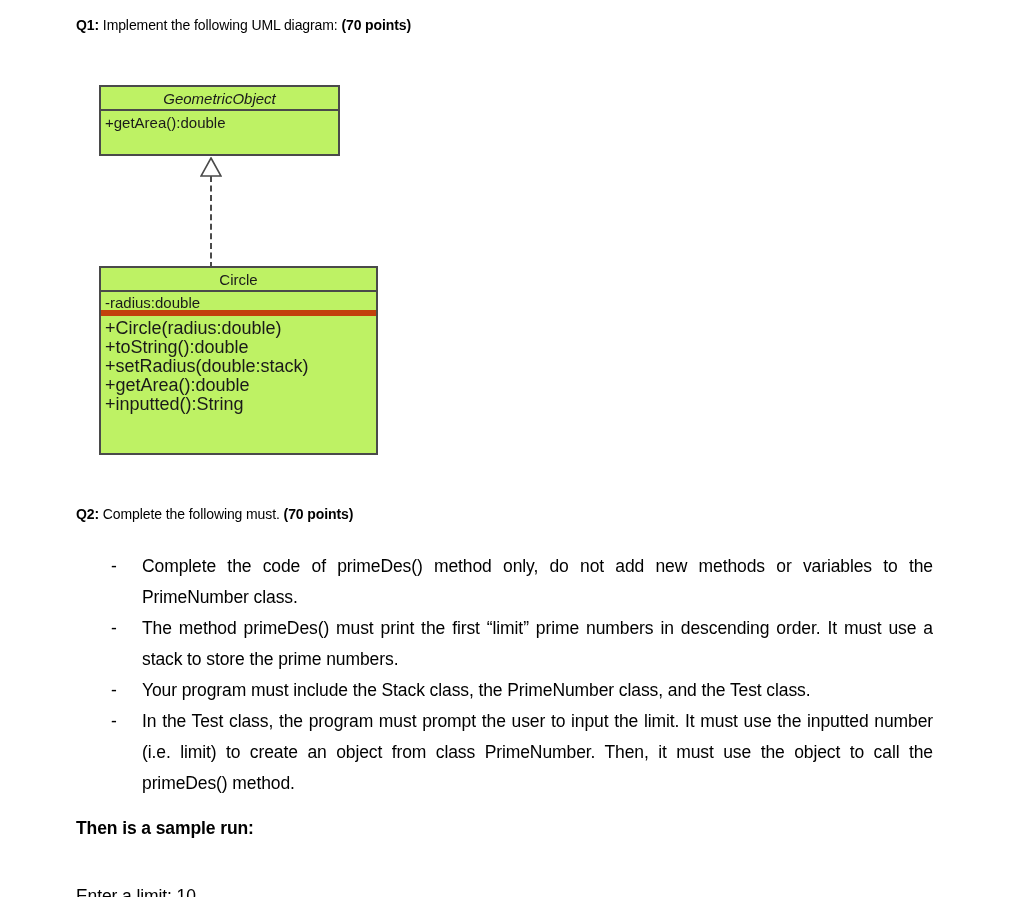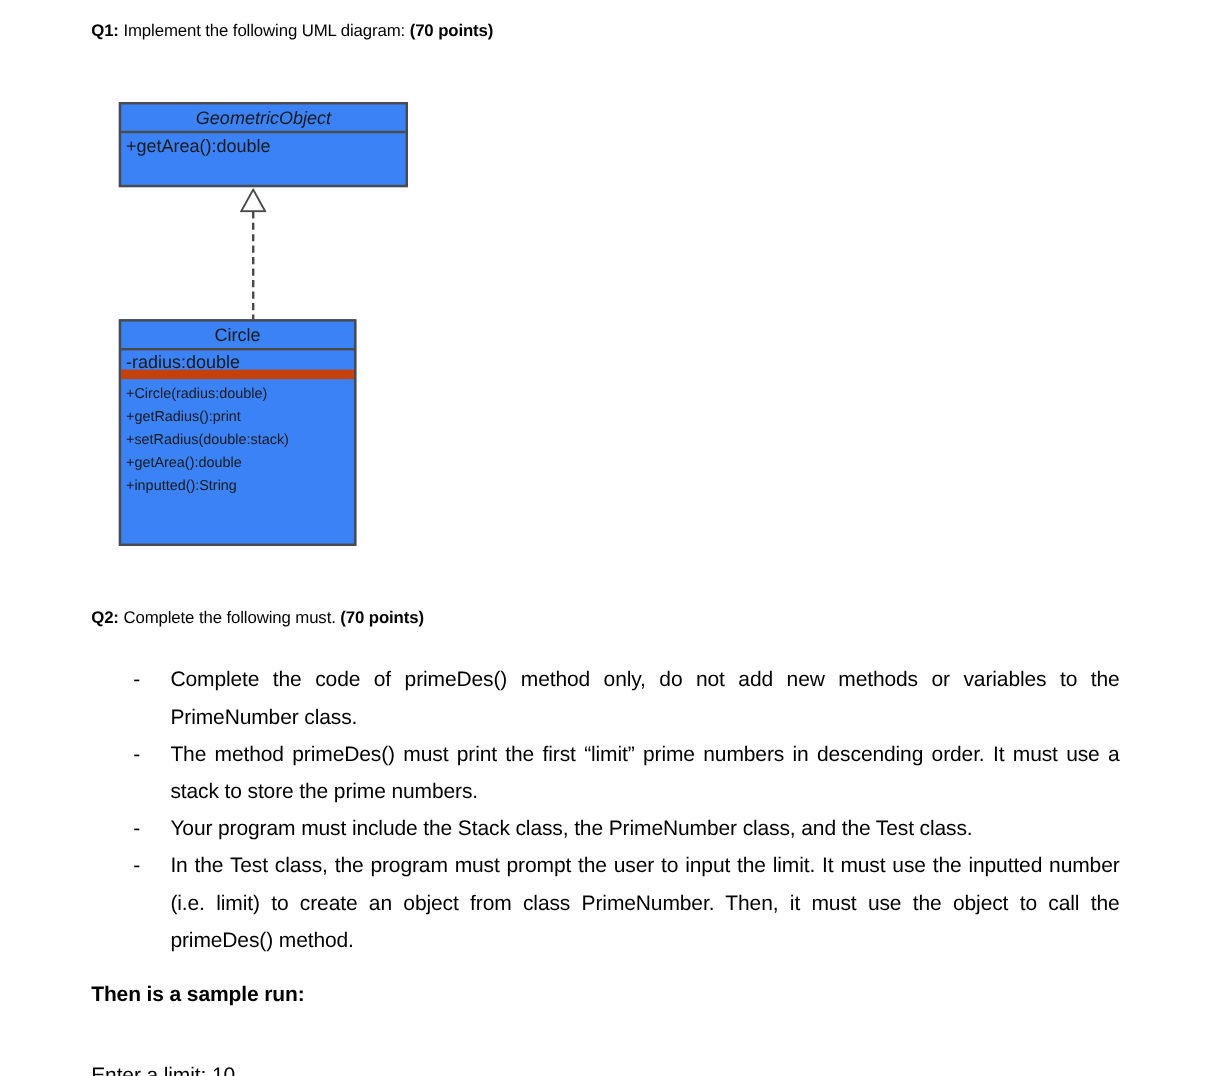--- a/index.html
+++ b/index.html
@@ -101,66 +101,66 @@
     left: 99px;
     top: 85px;
     width: 242px;
     height: 370px;
   }
 
   .uml-class {
     position: absolute;
     left: 0;
     box-sizing: border-box;
-    background: #3b82f6;
+    background: #bef264;
     border: 2px solid #4a4a4a;
     font-family: "Liberation Sans", sans-serif;
   }
   #uml-class-geometricobject {
     top: 0px;
     width: 241px;
     height: 71px;
   }
   #uml-class-circle {
     top: 181px;
-    width: 198px;
+    width: 279px;
     height: 189px;
   }
 
   .uml-name-row {
     height: 24px;
     line-height: 24px;
     text-align: center;
     font-size: 15px;
     color: #1a1a1a;
     border-bottom: 2px solid #4a4a4a;
     box-sizing: border-box;
     overflow: hidden;
   }
   .uml-name-row.abstract { font-style: italic; }
 
   .uml-attrs-row {
     box-sizing: border-box;
-    border-bottom: 8px solid #c2410c;
+    border-bottom: 6px solid #c2410c;
     padding: 2px 0 2px 4px;
     font-size: 15px;
     color: #1a1a1a;
   }
   #geo-attrs-row {
     height: 43px;
     border-bottom: none;
   }
   #circle-attrs-row {
     height: 24px;
     padding-top: 1px;
   }
   .uml-methods-row {
     box-sizing: border-box;
     padding: 3px 0 2px 4px;
-    font-size: 12px;
+    font-size: 18px;
     color: #1a1a1a;
   }
   .uml-member {
     display: block;
     line-height: 19px;
     white-space: nowrap;
   }
 
   
   #uml-inheritance-connector {
@@ -211,21 +211,21 @@
       <div id="inheritance-dashed-line"></div>
     </div>
 
     <div class="uml-class" id="uml-class-circle">
       <div class="uml-name-row">Circle</div>
       <div class="uml-attrs-row" id="circle-attrs-row">
         <span class="uml-member">-radius:double</span>
       </div>
       <div class="uml-methods-row">
         <span class="uml-member">+Circle(radius:double)</span>
-        <span class="uml-member">+getRadius():print</span>
+        <span class="uml-member">+toString():double</span>
         <span class="uml-member">+setRadius(double:stack)</span>
         <span class="uml-member">+getArea():double</span>
         <span class="uml-member">+inputted():String</span>
       </div>
     </div>
 
   </div>
 
   <div class="q-heading" id="q2-heading">
     <span class="lbl">Q2:</span><span class="mid"> Complete the following must. </span><span class="pts">(70 points)</span>

